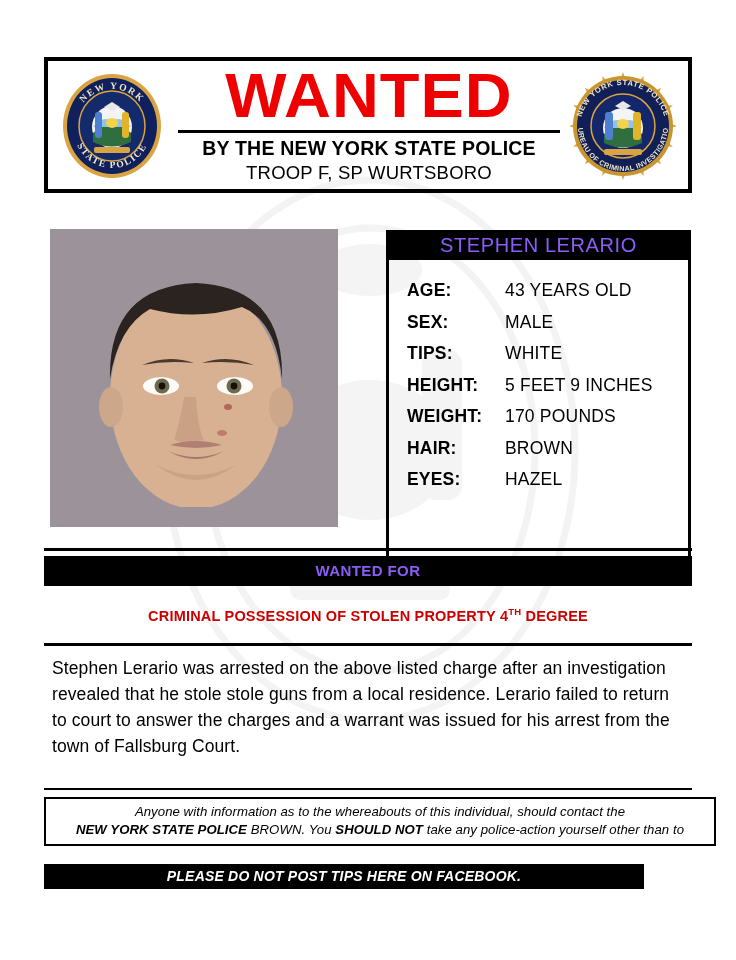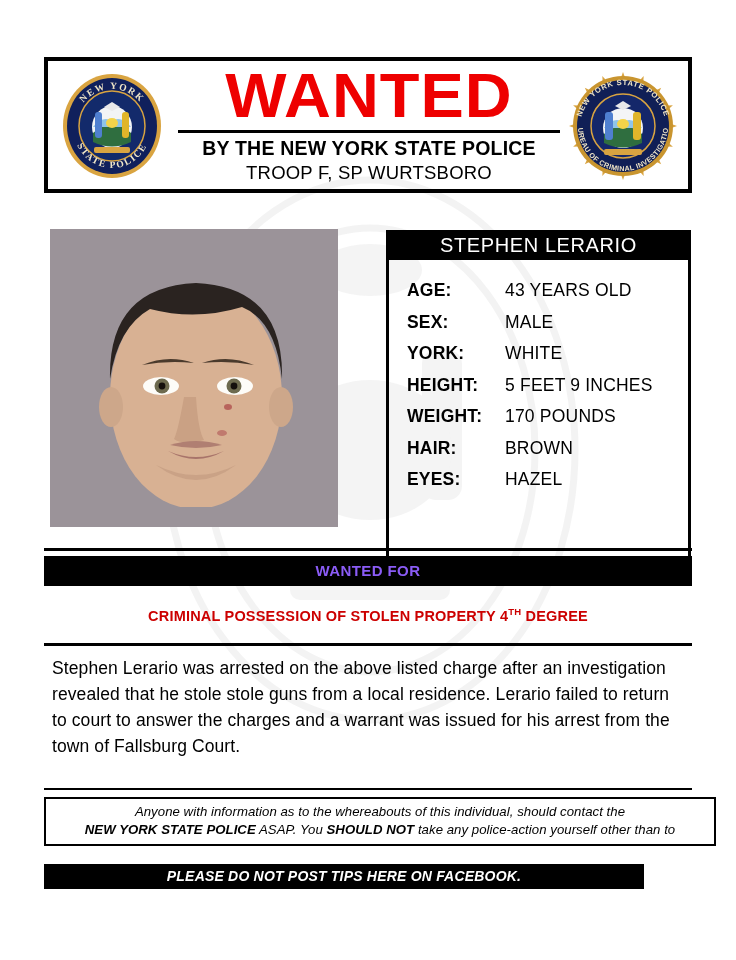--- a/index.html
+++ b/index.html
@@ -112,21 +112,21 @@
   }
 
   
   .name-bar {
     position: absolute;
     left: 386px;
     top: 230px;
     width: 305px;
     height: 30px;
     background: #000000;
-    color: #ffffff;
+    color: #8b5cf6;
     font-size: 20px;
     font-weight: normal;
     letter-spacing: 0.6px;
     text-align: center;
     line-height: 30px;
   }
   .detail-box {
     position: absolute;
     left: 386px;
     top: 260px;
@@ -370,21 +370,21 @@
   <div class="detail-box">
     <div class="detail-row">
       <span class="detail-label">AGE:</span>
       <span class="detail-value">43 YEARS OLD</span>
     </div>
     <div class="detail-row">
       <span class="detail-label">SEX:</span>
       <span class="detail-value">MALE</span>
     </div>
     <div class="detail-row">
-      <span class="detail-label">YORK:</span>
+      <span class="detail-label">TIPS:</span>
       <span class="detail-value">WHITE</span>
     </div>
     <div class="detail-row">
       <span class="detail-label">HEIGHT:</span>
       <span class="detail-value">5 FEET 9 INCHES</span>
     </div>
     <div class="detail-row">
       <span class="detail-label">WEIGHT:</span>
       <span class="detail-value">170 POUNDS</span>
     </div>
@@ -405,18 +405,18 @@
 
   <div class="narrative">Stephen Lerario was arrested on the above listed charge after an investigation revealed that he stole stole guns from a local residence. Lerario failed to return to court to answer the charges and a warrant was issued for his arrest from the town of Fallsburg Court.</div>
 
   <div class="rule" style="top:788px;height:2px"></div>
 
   <div class="footer-box">
     <div class="footer-line">
       <span>Anyone with information as to the whereabouts of this individual, should contact the</span>
     </div>
     <div class="footer-line">
-      <b>NEW YORK STATE POLICE</b><span> ASAP. You </span><b>SHOULD NOT</b><span> take any police-action yourself other than to</span>
+      <b>NEW YORK STATE POLICE</b><span> BROWN. You </span><b>SHOULD NOT</b><span> take any police-action yourself other than to</span>
     </div>
   </div>
   <div class="facebook-bar">PLEASE DO NOT POST TIPS HERE ON FACEBOOK.</div>
 
 </div>
 
 </body></html>

